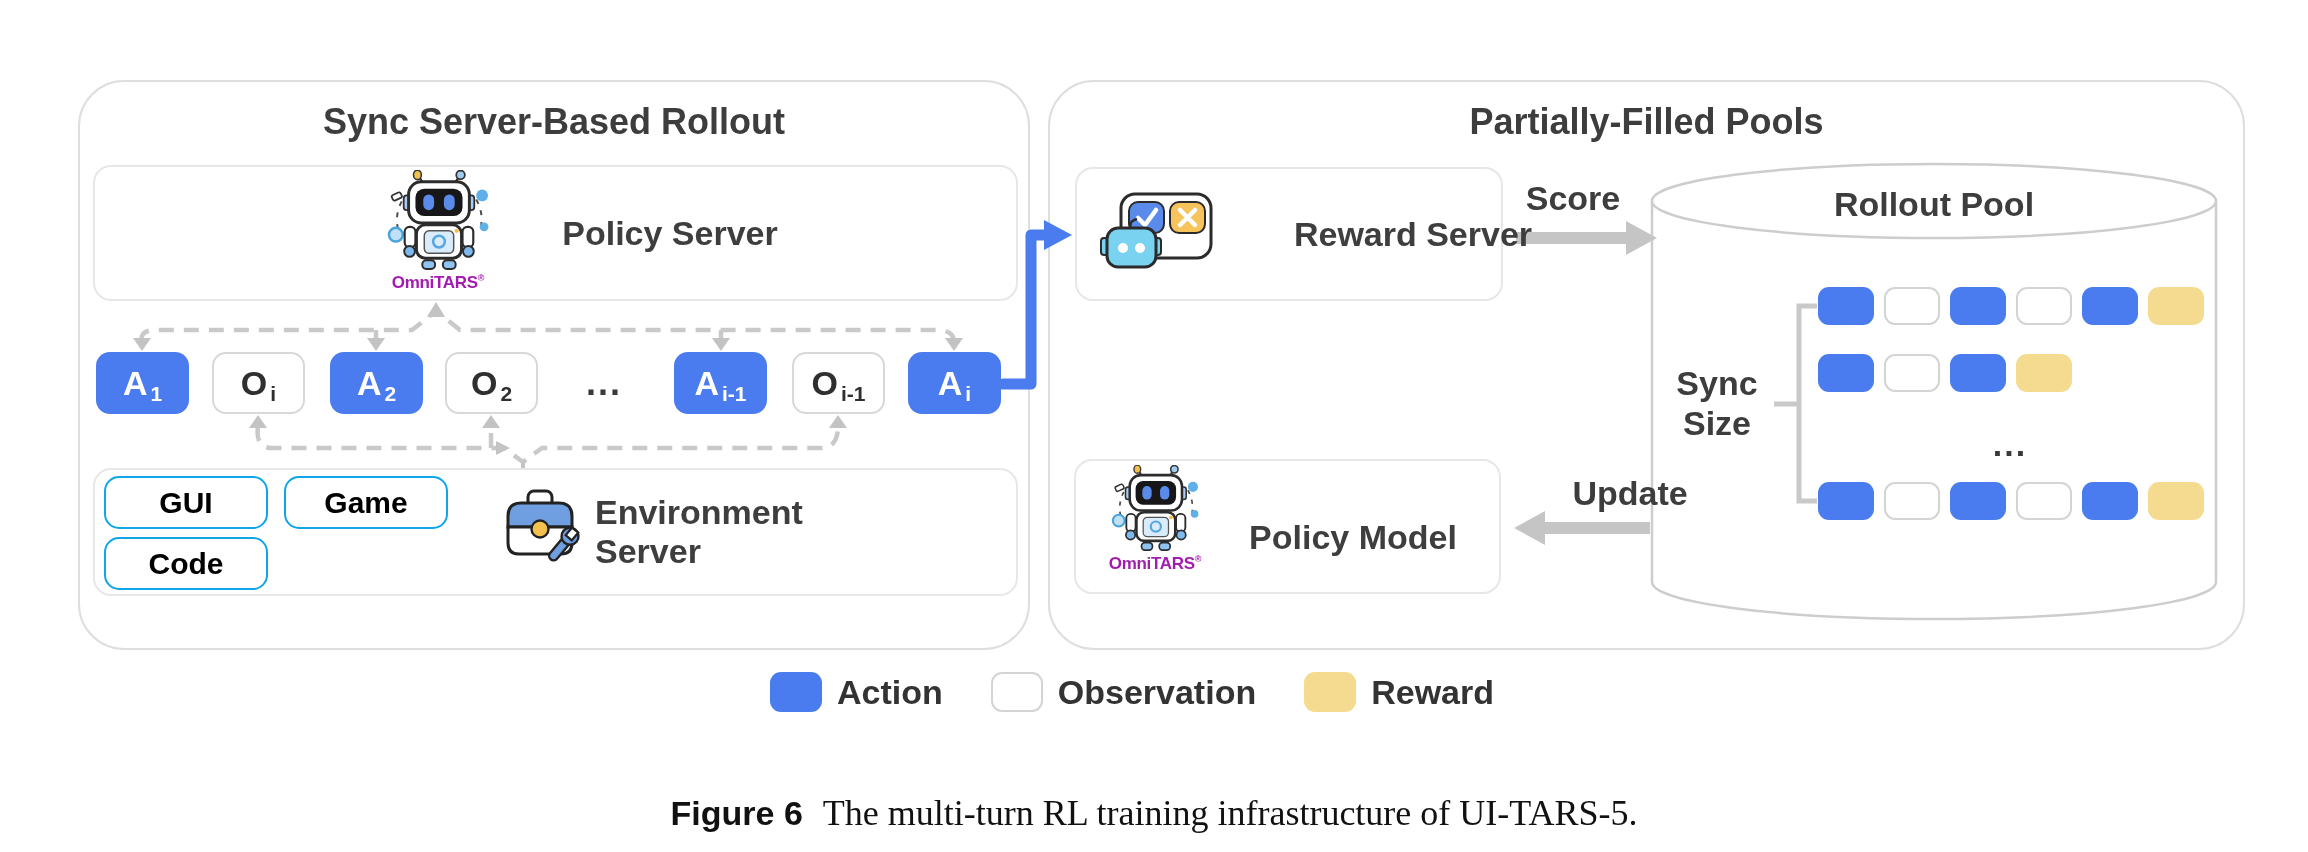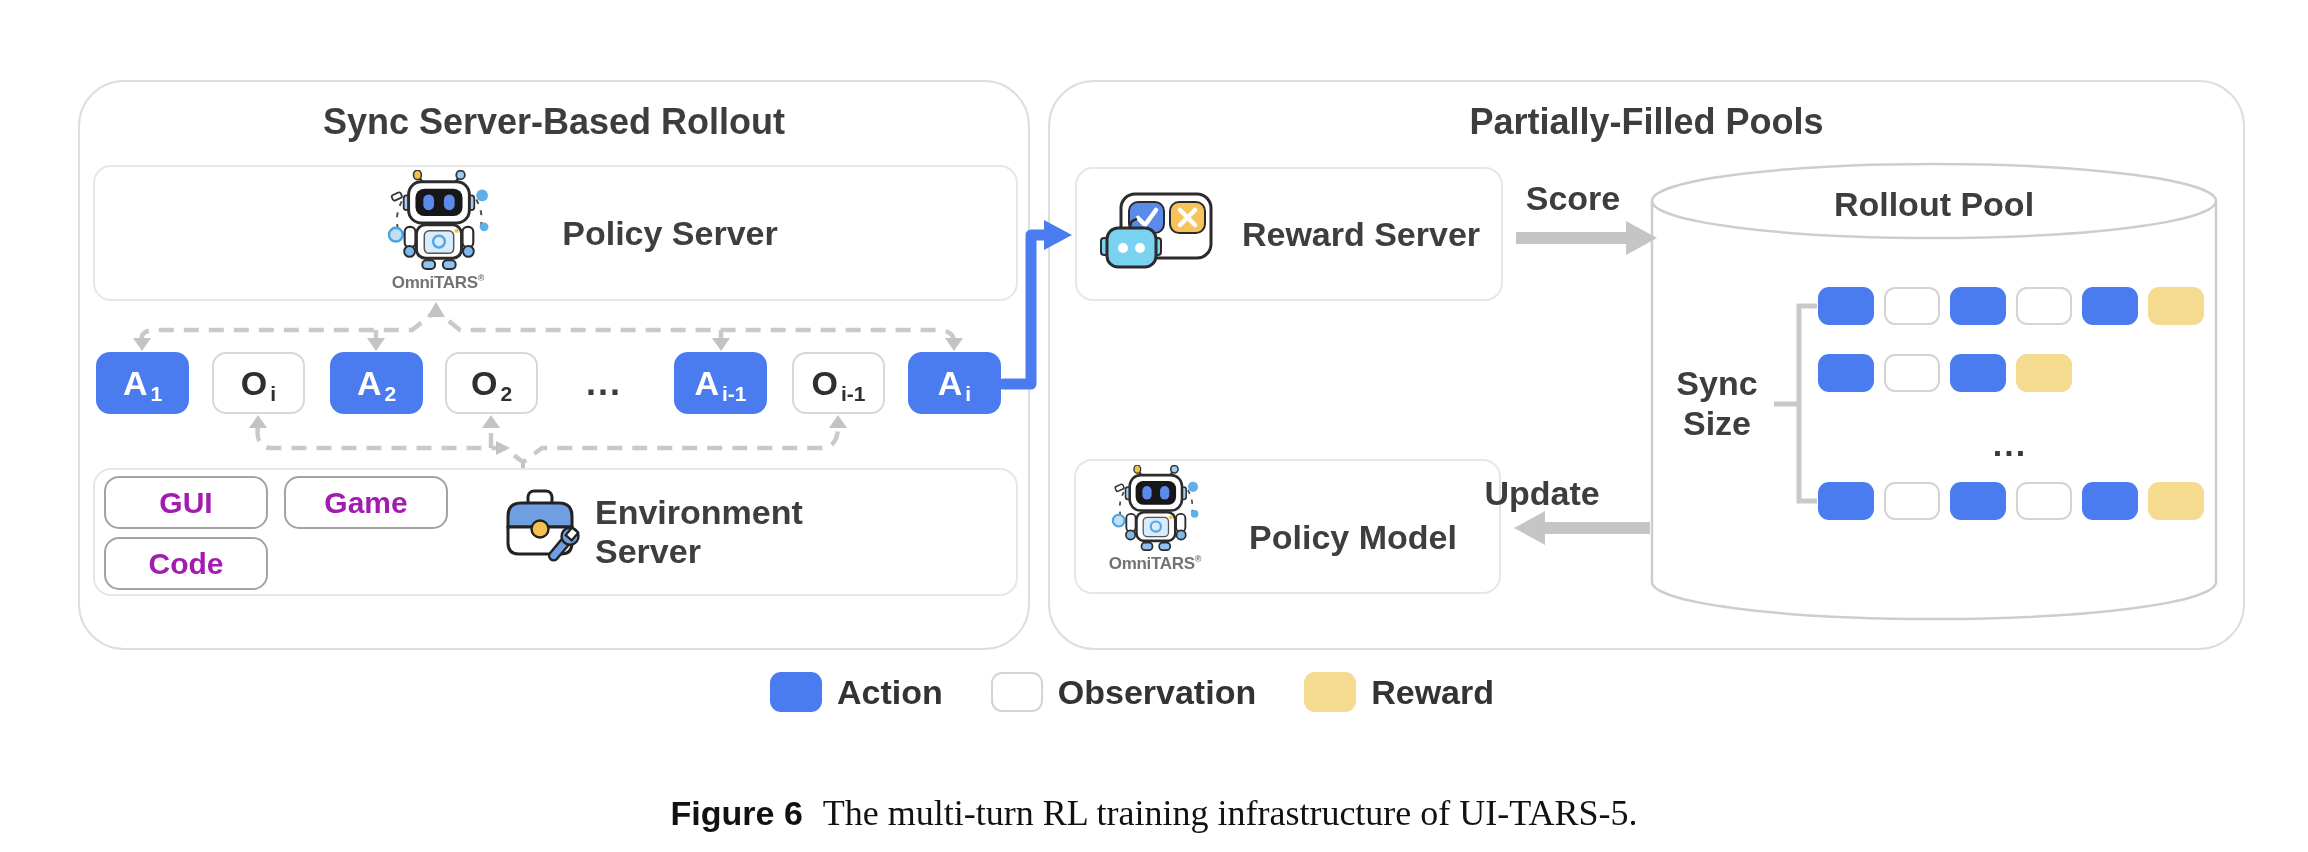--- a/index.html
+++ b/index.html
@@ -8,36 +8,36 @@
   .panel{position:absolute;top:56px;height:570px;border:2px solid #dedede;border-radius:46px;background:#fff;box-sizing:border-box;z-index:1;}
   .panel-left{left:78px;width:952px;}
   .panel-right{left:1048px;width:1197px;}
   .panel-title{position:absolute;top:76px;height:44px;font-size:36px;font-weight:700;color:#3d3d3d;
                display:flex;align-items:center;justify-content:center;z-index:3;}
   #overlay{position:absolute;left:0;top:0;z-index:2;pointer-events:none;}
   .obox{position:absolute;border:2px solid #e7e7e7;border-radius:18px;background:#fff;box-sizing:border-box;z-index:3;}
   .boxlabel{position:absolute;z-index:4;font-size:34px;font-weight:700;color:#3e3e3e;
             display:flex;align-items:center;justify-content:center;}
   .iconwrap{position:absolute;z-index:4;text-align:center;}
-  .logotext{font-size:17px;font-weight:700;color:#737373;letter-spacing:-0.3px;line-height:1;}
+  .logotext{font-size:17px;font-weight:700;color:#a21caf;letter-spacing:-0.3px;line-height:1;}
   .logotext .rmark{font-size:9px;vertical-align:super;}
   
   .tok{position:absolute;width:93px;height:62px;border-radius:14px;box-sizing:border-box;z-index:4;
        display:flex;align-items:center;justify-content:center;font-weight:700;}
   .tok .base{font-size:34px;line-height:1;}
   .tok .sub{font-size:21px;line-height:1;position:relative;top:10px;margin-left:3px;}
   .tok.action{color:#ffffff;}
   .tok.observation{background:#fff;border:2px solid #d8d8d8;color:#2f2f2f;}
   .tok-dots{position:absolute;width:90px;height:50px;z-index:4;font-size:36px;font-weight:700;color:#3a3a3a;
             display:flex;align-items:center;justify-content:center;letter-spacing:2px;}
   
   .chipgrid{position:absolute;left:104px;top:452px;display:grid;grid-template-columns:164px 164px;
             grid-auto-rows:53px;column-gap:16px;row-gap:8px;z-index:4;}
-  .chip{border:2px solid #a3a3a3;border-radius:15px;background:#fff;box-sizing:border-box;
-        display:flex;align-items:center;justify-content:center;font-size:30px;font-weight:700;color:#a21caf;}
+  .chip{border:2px solid #0ea5e9;border-radius:15px;background:#fff;box-sizing:border-box;
+        display:flex;align-items:center;justify-content:center;font-size:30px;font-weight:700;color:#000000;}
   
   .pool-tok{position:absolute;width:56px;height:38px;border-radius:11px;box-sizing:border-box;z-index:4;}
   .pool-tok.observation{background:#fff;border:2px solid #d4d4d4;}
   .pool-dots{position:absolute;left:1950px;top:398px;width:120px;height:44px;z-index:4;
              display:flex;align-items:center;justify-content:center;font-size:34px;font-weight:700;color:#3a3a3a;letter-spacing:2px;}
   .sidelabel{position:absolute;z-index:4;font-size:34px;font-weight:700;color:#3d3d3d;
              display:flex;align-items:center;justify-content:center;text-align:center;line-height:40px;}
   
   .legend{position:absolute;left:770px;top:648px;display:flex;align-items:flex-start;gap:48px;z-index:4;}
   .legend-item{display:flex;align-items:center;gap:15px;}
@@ -207,24 +207,24 @@
       <line x1="81" y1="22" x2="96" y2="37" stroke="#ffffff" stroke-width="4.5" stroke-linecap="round"></line>
       <line x1="96" y1="22" x2="81" y2="37" stroke="#ffffff" stroke-width="4.5" stroke-linecap="round"></line>
       <path d="M32 42 Q29 33 38 31" fill="none" stroke="#2b2b2b" stroke-width="2.4"></path>
       <rect x="2" y="50" width="7" height="17" rx="3" fill="#79d2ef" stroke="#2b2b2b" stroke-width="2"></rect>
       <rect x="55" y="50" width="7" height="17" rx="3" fill="#79d2ef" stroke="#2b2b2b" stroke-width="2"></rect>
       <rect x="8" y="40" width="49" height="39" rx="11" fill="#79d2ef" stroke="#2b2b2b" stroke-width="3"></rect>
       <circle cx="24" cy="60" r="5" fill="#ffffff"></circle>
       <circle cx="41" cy="60" r="5" fill="#ffffff"></circle>
     </svg>
   </div>
-  <div class="boxlabel" style="left:1232px;top:188px;width:258px;height:44px;">Reward Server</div>
+  <div class="boxlabel" style="left:1284px;top:188px;width:258px;height:44px;">Reward Server</div>
 
   <div class="sidelabel" style="left:1498px;top:152px;width:150px;height:44px;">Score</div>
-  <div class="sidelabel" style="left:1462px;top:448px;width:160px;height:42px;">Update</div>
+  <div class="sidelabel" style="left:1550px;top:448px;width:160px;height:42px;">Update</div>
 
   <div class="sidelabel" style="left:1784px;top:160px;width:300px;height:40px;">Rollout Pool</div>
   <div>
       <div class="pool-tok action" style="left: 1818px; top: 263px; background: rgb(74, 124, 240);"></div>
       <div class="pool-tok observation" style="left: 1884px; top: 263px;"></div>
       <div class="pool-tok action" style="left: 1950px; top: 263px; background: rgb(74, 124, 240);"></div>
       <div class="pool-tok observation" style="left: 2016px; top: 263px;"></div>
       <div class="pool-tok action" style="left: 2082px; top: 263px; background: rgb(74, 124, 240);"></div>
       <div class="pool-tok reward" style="left: 2148px; top: 263px; background: rgb(245, 219, 144);"></div>
       <div class="pool-tok action" style="left: 1818px; top: 330px; background: rgb(74, 124, 240);"></div>

